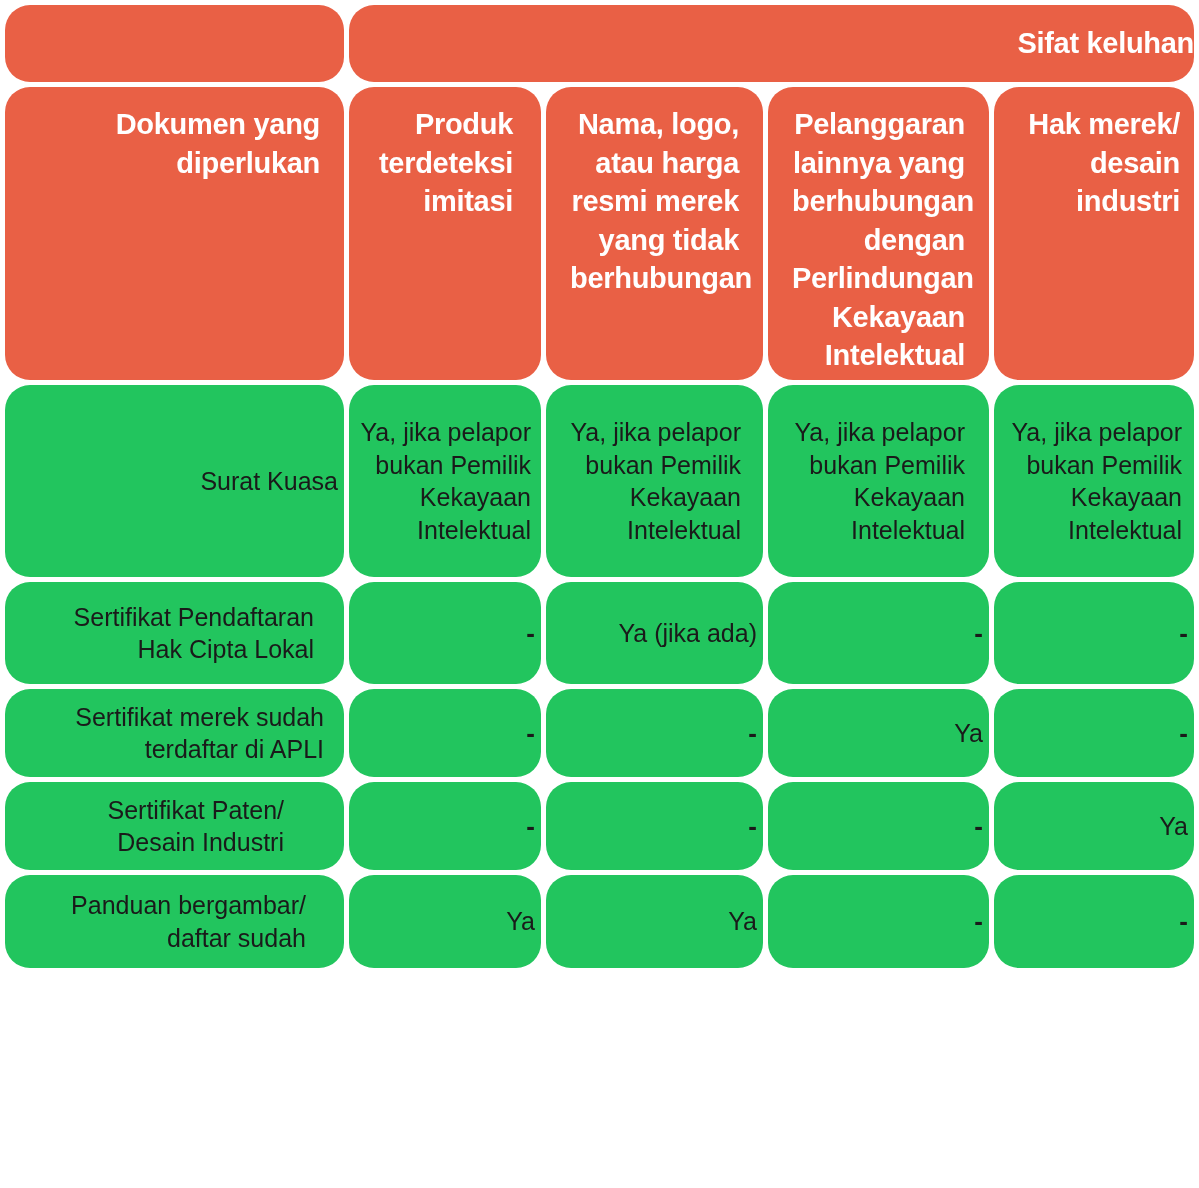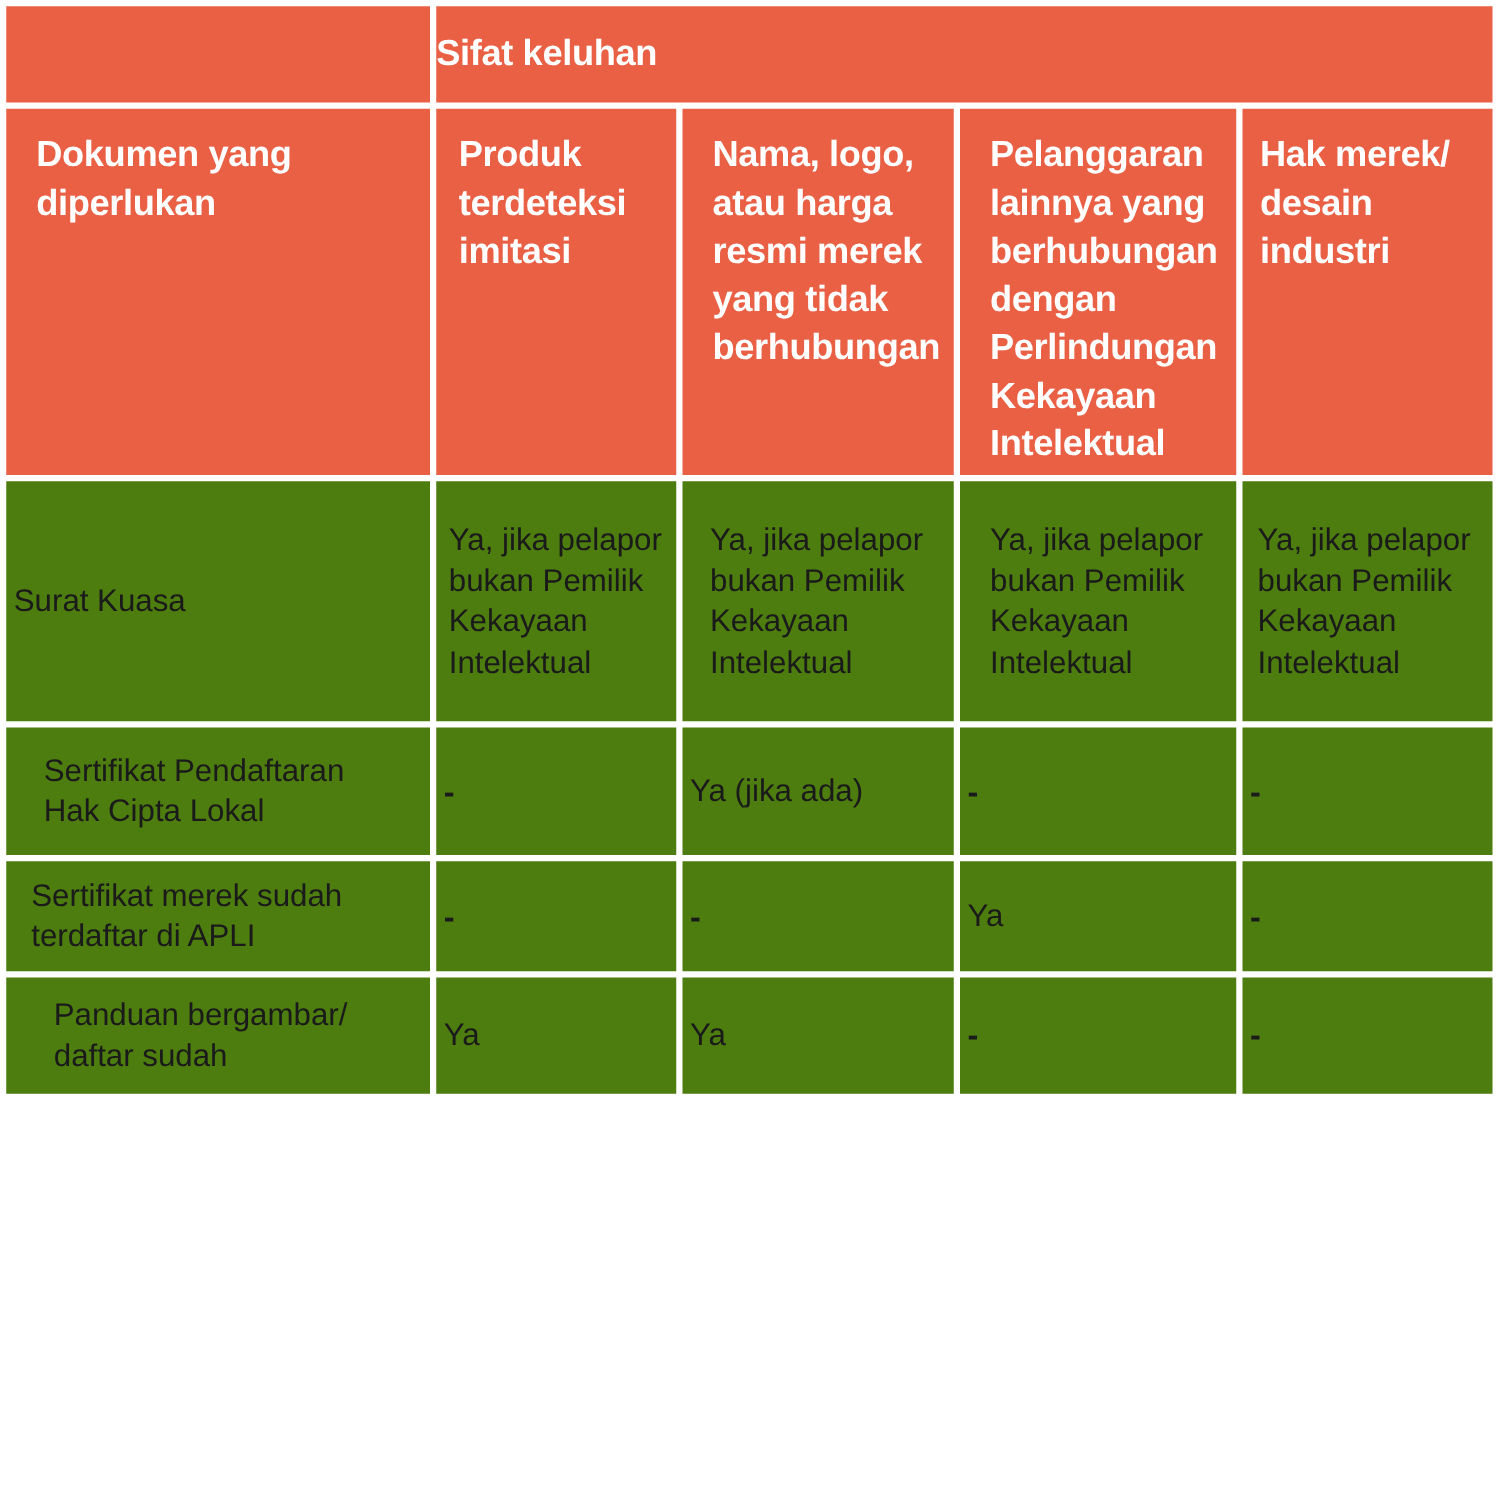--- a/index.html
+++ b/index.html
@@ -6,37 +6,38 @@
     body { width: 1199px; height: 1188px; position: relative; overflow: hidden; }
     .tbl {
       position: absolute; left: 0; top: 0;
       border-collapse: separate;
       border-spacing: 5px 5px;
       width: 1199px;
       table-layout: fixed;
     }
     .tbl td, .tbl th {
       padding: 0;
-      text-align: left;
+      text-align: right;
       vertical-align: middle;
+      border-radius: 25px;
     }
     .hd {
       background: #e96045;
       color: #ffffff;
       font-family: "Liberation Sans", sans-serif;
       font-weight: bold;
       font-size: 29px;
       line-height: 38.5px;
       letter-spacing: -0.3px;
     }
     .hd.top { height: 77px; }
     .hd.sub { height: 293px; vertical-align: top; padding-top: 18px; box-sizing: border-box; }
     .hd.sub .inner { padding: 0 24px; }
     .cell {
-      background: #4d7c0f;
+      background: #22c55e;
       color: #1a1a1a;
       font-family: "Liberation Sans", sans-serif;
       font-size: 25px;
       line-height: 32.5px;
     }
     .cell .inner { padding: 0 6px; }
     .dash { font-weight: bold; font-size: 26px; }
   </style>
 </head>
 <body>
@@ -52,21 +53,21 @@
   <thead>
     <tr>
       <th class="hd top"></th>
       <th class="hd top" colspan="4">Sifat keluhan</th>
     </tr>
     <tr>
       <th class="hd sub">
           <div class="inner">Dokumen yang diperlukan</div>
         </th>
       <th class="hd sub">
-          <div class="inner" style="padding:0 18px">Produk terdeteksi imitasi</div>
+          <div class="inner" style="padding:0 28px">Produk terdeteksi imitasi</div>
         </th>
       <th class="hd sub">
           <div class="inner">Nama, logo, atau harga resmi merek yang tidak berhubungan</div>
         </th>
       <th class="hd sub">
           <div class="inner">Pelanggaran lainnya yang berhubungan dengan Perlindungan Kekayaan Intelektual</div>
         </th>
       <th class="hd sub">
           <div class="inner" style="padding:0 14px">Hak merek/ desain industri</div>
         </th>
@@ -117,20 +118,37 @@
       <td class="cell dash">
           <div class="inner">-</div>
         </td>
       <td class="cell">
           <div class="inner">Ya</div>
         </td>
       <td class="cell dash">
           <div class="inner">-</div>
         </td>
     </tr>
+    <tr style="height:88px">
+      <td class="cell">
+          <div class="inner" style="padding:0 60px">Sertifikat Paten/ Desain Industri</div>
+        </td>
+      <td class="cell dash">
+          <div class="inner">-</div>
+        </td>
+      <td class="cell dash">
+          <div class="inner">-</div>
+        </td>
+      <td class="cell dash">
+          <div class="inner">-</div>
+        </td>
+      <td class="cell">
+          <div class="inner">Ya</div>
+        </td>
+    </tr>
     <tr style="height:93px">
       <td class="cell">
           <div class="inner" style="padding:0 38px">Panduan bergambar/ daftar sudah</div>
         </td>
       <td class="cell">
           <div class="inner">Ya</div>
         </td>
       <td class="cell">
           <div class="inner">Ya</div>
         </td>

